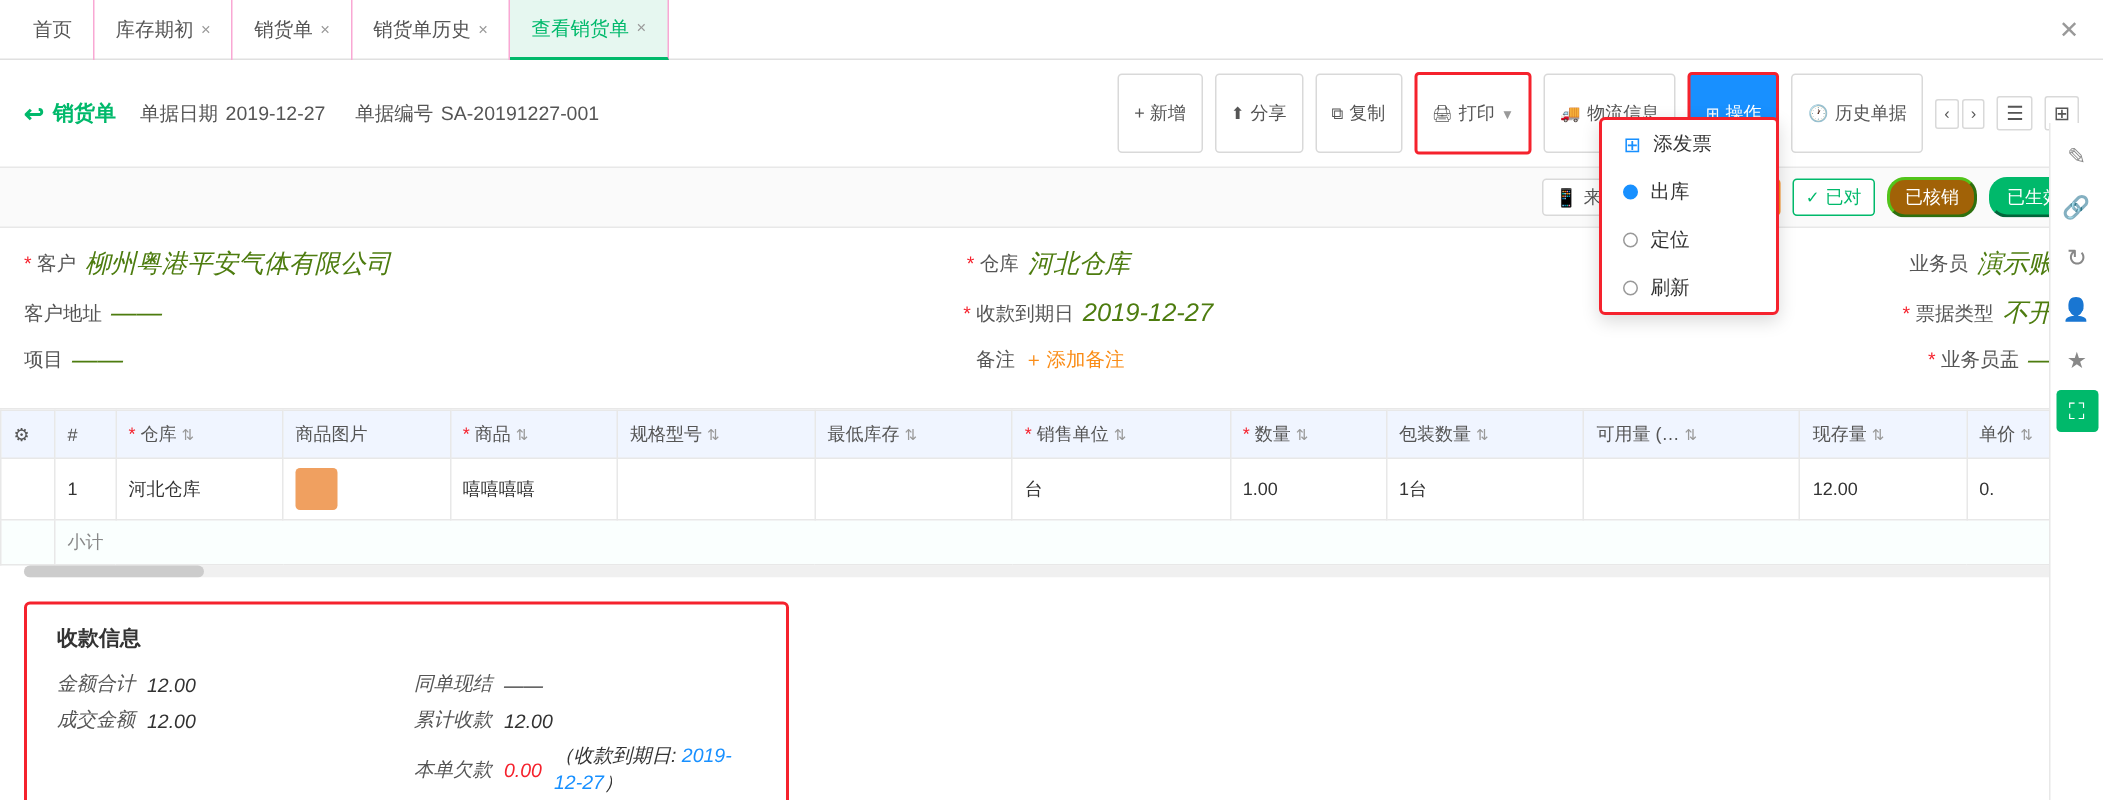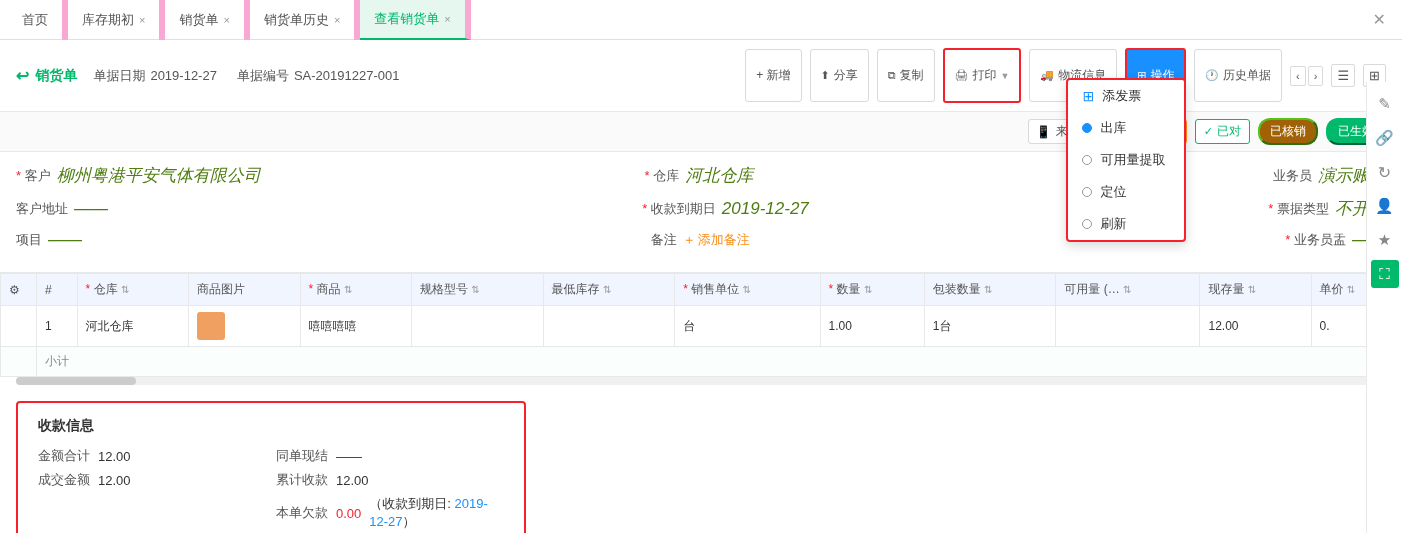--- a/index.html
+++ b/index.html
@@ -7,21 +7,21 @@
 
     
     .tab-bar {
       display: flex; align-items: center;
       background: #fff; border-bottom: 1px solid #e0e0e0;
       padding: 0 8px; height: 40px; position: relative;
     }
     .tab-item {
       display: flex; align-items: center; gap: 5px;
       padding: 0 14px; height: 40px; cursor: pointer;
-      border-right: 6px solid #f9a8d4; font-size: 13px; color: #555;
+      border-right: 1px solid #f9a8d4; font-size: 13px; color: #555;
       white-space: nowrap;
     }
     .tab-item.active {
       background: #e6f7f0; color: #00b96b; border-bottom: 2px solid #00b96b;
     }
     .tab-item .close-icon { font-size: 11px; color: #999; cursor: pointer; }
     .tab-bar-close {
       margin-left: auto; font-size: 16px; color: #999; cursor: pointer; padding: 0 8px;
     }
 
@@ -124,21 +124,21 @@
       display: inline-block; border-radius: 3px; vertical-align: middle;
     }
 
     
     .bottom-info {
       border: 2px solid #f5222d; border-radius: 4px; margin: 16px;
       padding: 14px 20px; background: #fff; width: 510px;
     }
     .bottom-info-title { font-size: 14px; font-weight: bold; margin-bottom: 12px; color: #333; }
     .info-grid { display: grid; grid-template-columns: 1fr 1fr; gap: 6px 10px; }
-    .info-row { display: flex; align-items: center; gap: 8px; font-size: 13px; }
+    .info-row { display: flex; align-items: center; gap: 8px; font-size: 13px; font-style: italic; }
     .info-label { color: #555; white-space: nowrap; }
     .info-value { color: #333; }
     .info-value.red { color: #f5222d; }
     .info-value.date { color: #1890ff; }
 
     
     .right-sidebar {
       position: absolute; right: 0; top: 42px; bottom: 0;
       width: 36px; background: #fff; border-left: 1px solid #e8e8e8;
       display: flex; flex-direction: column; align-items: center;
@@ -234,24 +234,20 @@
         </button>
 
         <div class="dropdown-menu">
           <div class="dropdown-item">
             <span class="menu-icon menu-icon-blue">⊞</span>
             <span>添发票</span>
           </div>
           <div class="dropdown-item">
             <span class="menu-icon-radio filled"></span>
             <span>出库</span>
-          </div>
-          <div class="dropdown-item">
-            <span class="menu-icon-radio"></span>
-            <span>可用量提取</span>
           </div>
           <div class="dropdown-item">
             <span class="menu-icon-radio"></span>
             <span>定位</span>
           </div>
           <div class="dropdown-item">
             <span class="menu-icon-radio"></span>
             <span>刷新</span>
           </div>
         </div>

